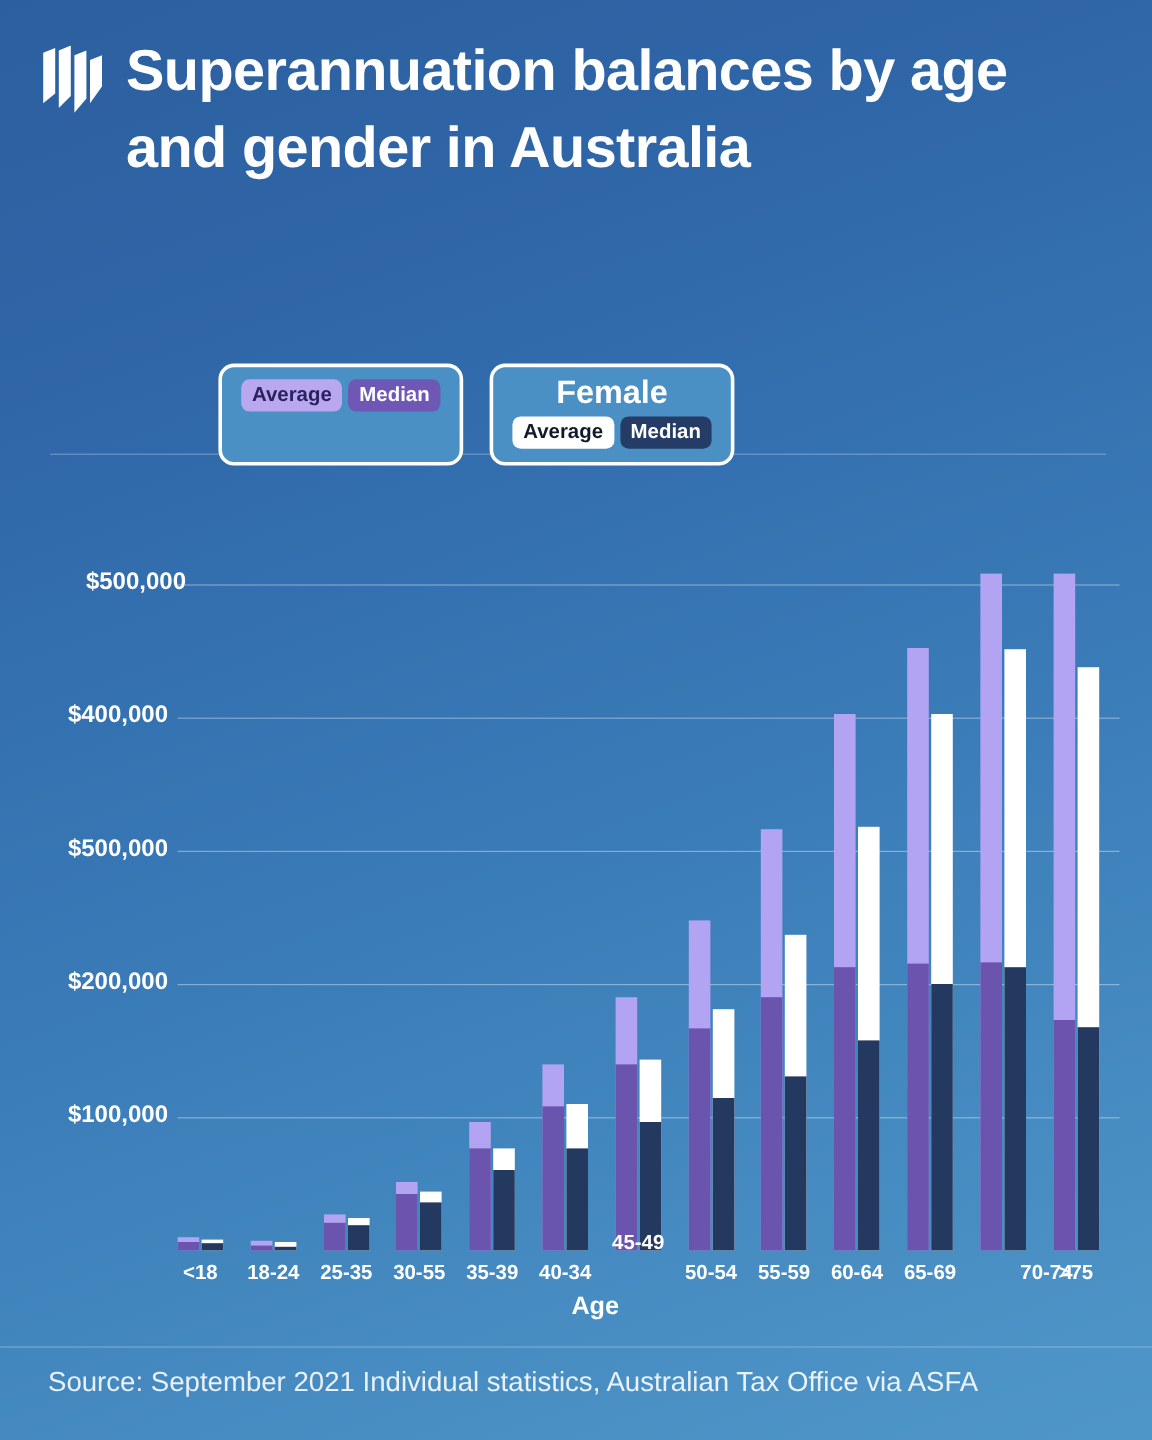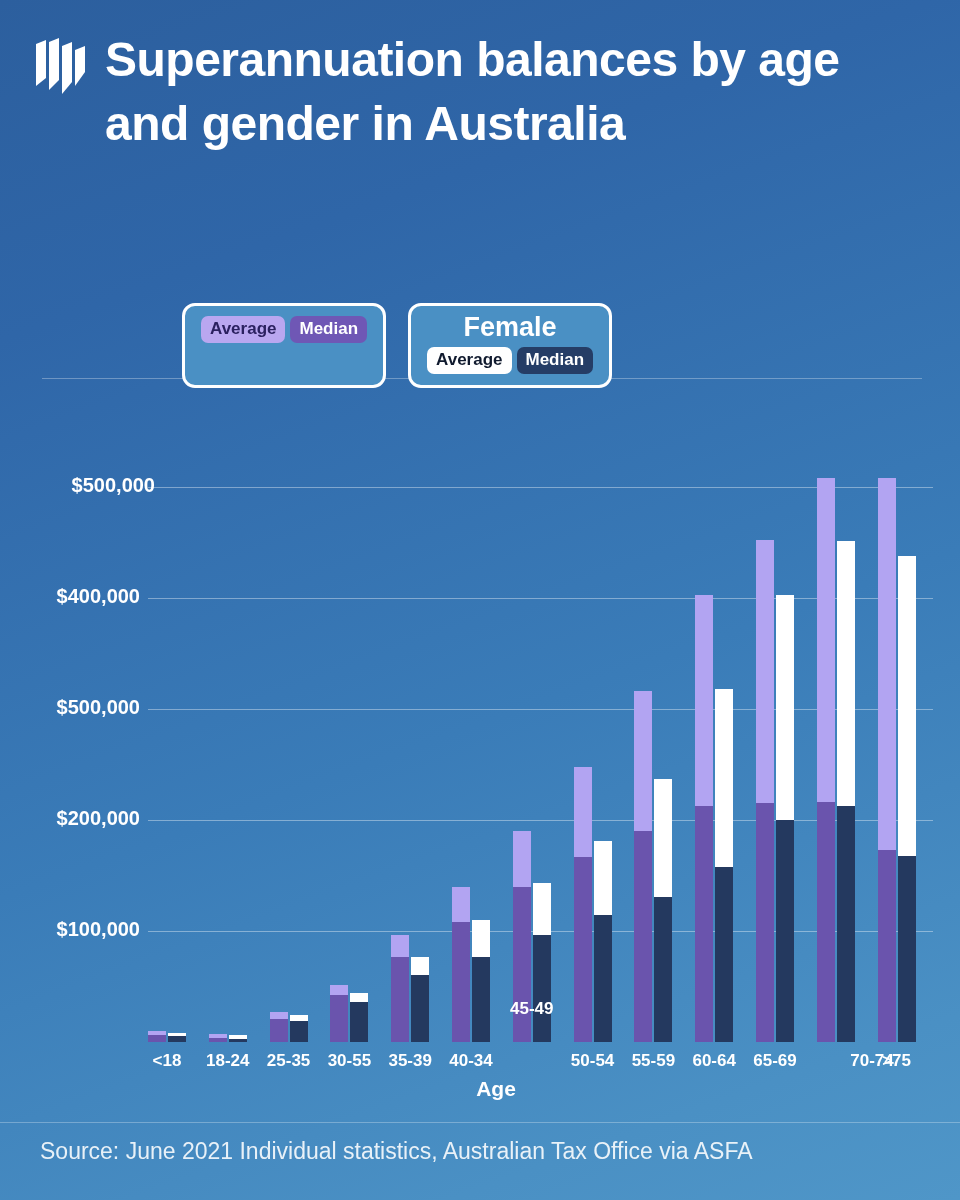--- a/index.html
+++ b/index.html
@@ -167,26 +167,26 @@
       <div class="bar b-f-avg" style="left: 897.6px; width: 18px; height: 486.18px; bottom: 158px; position: absolute;"></div>
       <div class="bar b-f-med" style="left: 897.6px; width: 18px; height: 186.48px; bottom: 158px; position: absolute;"></div>
     </div>
   <div id="xtick-layer">
       <div class="xlabel" style="left: 136px; width: 62px; top: 1051px;">&lt;18</div>
       <div class="xlabel" style="left: 196.8px; width: 62px; top: 1051px;">18-24</div>
       <div class="xlabel" style="left: 257.6px; width: 62px; top: 1051px;">25-35</div>
       <div class="xlabel" style="left: 318.4px; width: 62px; top: 1051px;">30-55</div>
       <div class="xlabel" style="left: 379.2px; width: 62px; top: 1051px;">35-39</div>
       <div class="xlabel" style="left: 440px; width: 62px; top: 1051px;">40-34</div>
-      <div class="xlabel" style="left: 500.8px; width: 62px; top: 999px;">45-49</div>
+      <div class="xlabel" style="left: 500.8px; width: 62px; top: 1026px;">45-49</div>
       <div class="xlabel" style="left: 561.6px; width: 62px; top: 1051px;">50-54</div>
       <div class="xlabel" style="left: 622.4px; width: 62px; top: 1051px;">55-59</div>
       <div class="xlabel" style="left: 683.2px; width: 62px; top: 1051px;">60-64</div>
       <div class="xlabel" style="left: 744px; width: 62px; top: 1051px;">65-69</div>
       <div class="xlabel" style="left: 841px; width: 62px; top: 1051px;">70-74</div>
       <div class="xlabel" style="left: 865.6px; width: 62px; top: 1051px;">&gt;75</div>
     </div>
 </div>
 
 <div id="axis-title">Age</div>
 
 <div id="footer-rule"></div>
-<div id="source">Source: June 2021 Individual statistics, Australian Tax Office via ASFA</div>
+<div id="source">Source: September 2021 Individual statistics, Australian Tax Office via ASFA</div>
 
 </body></html>

